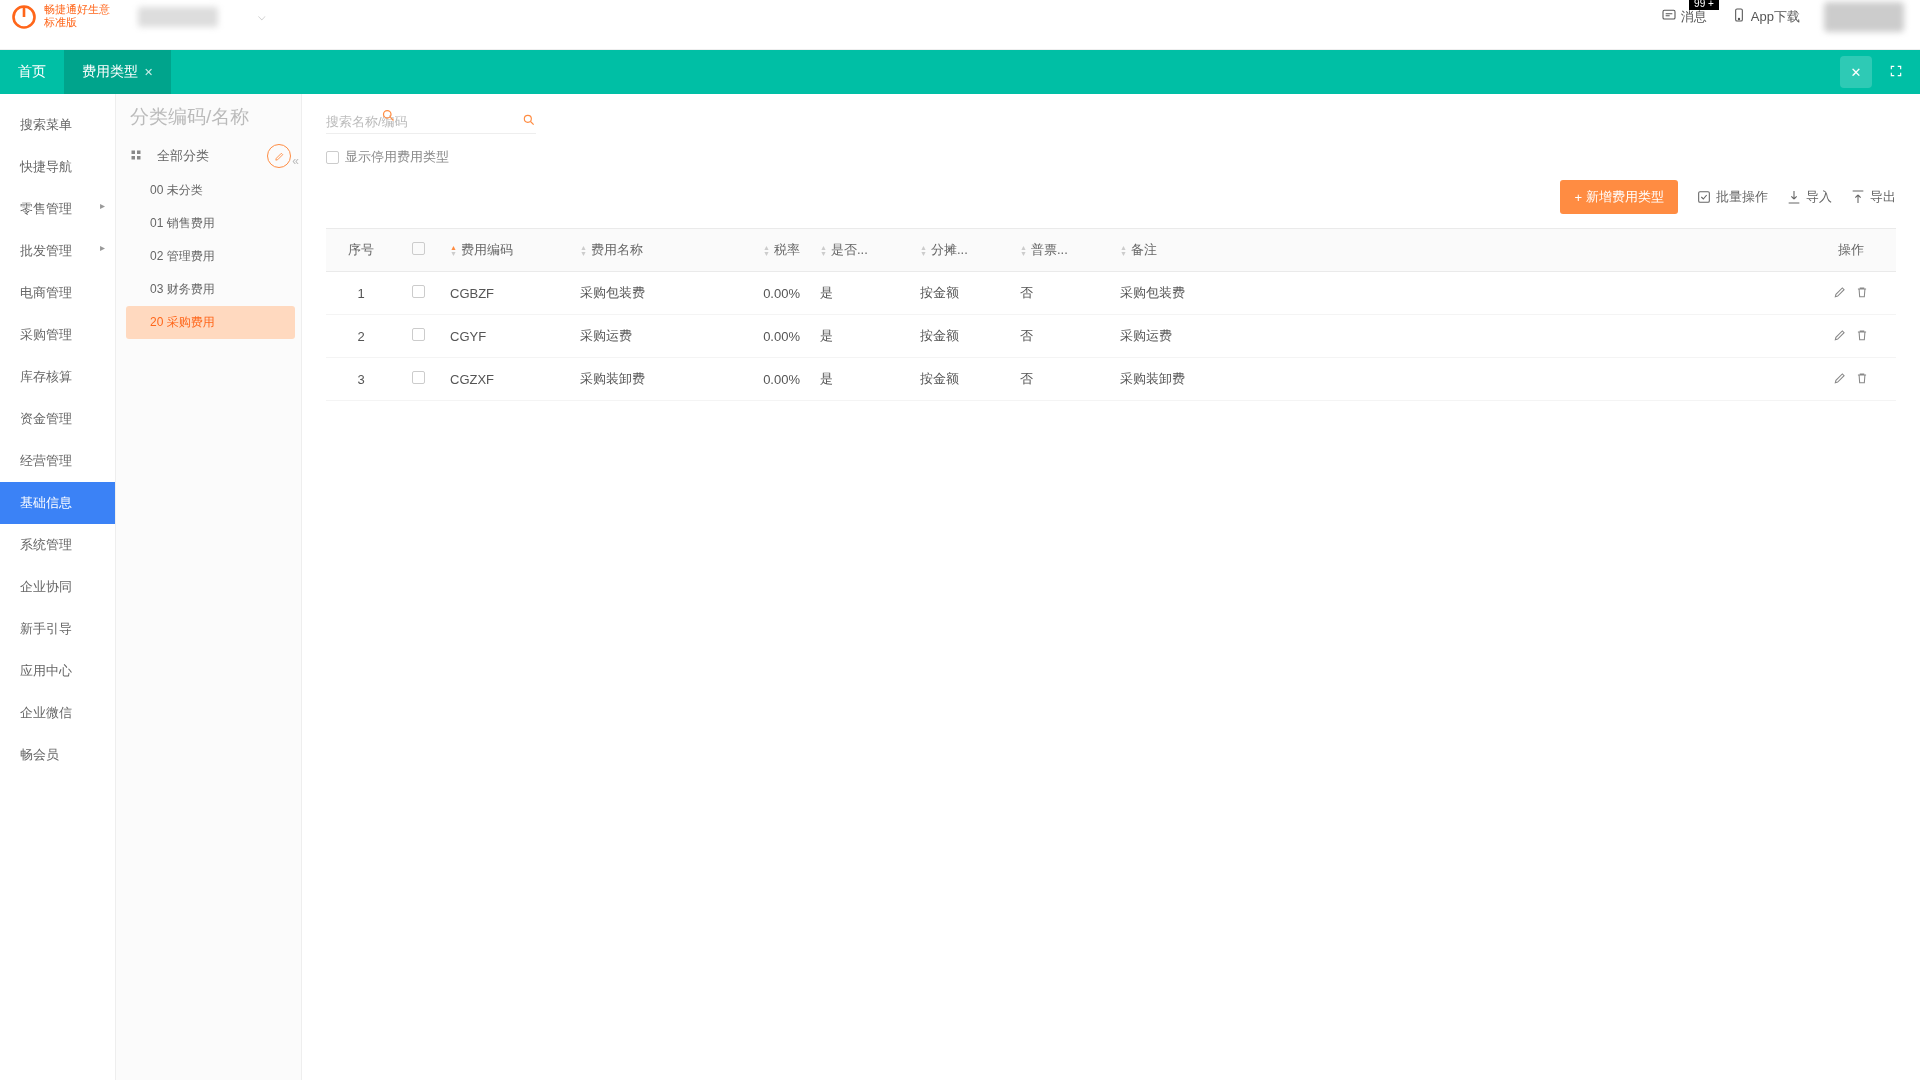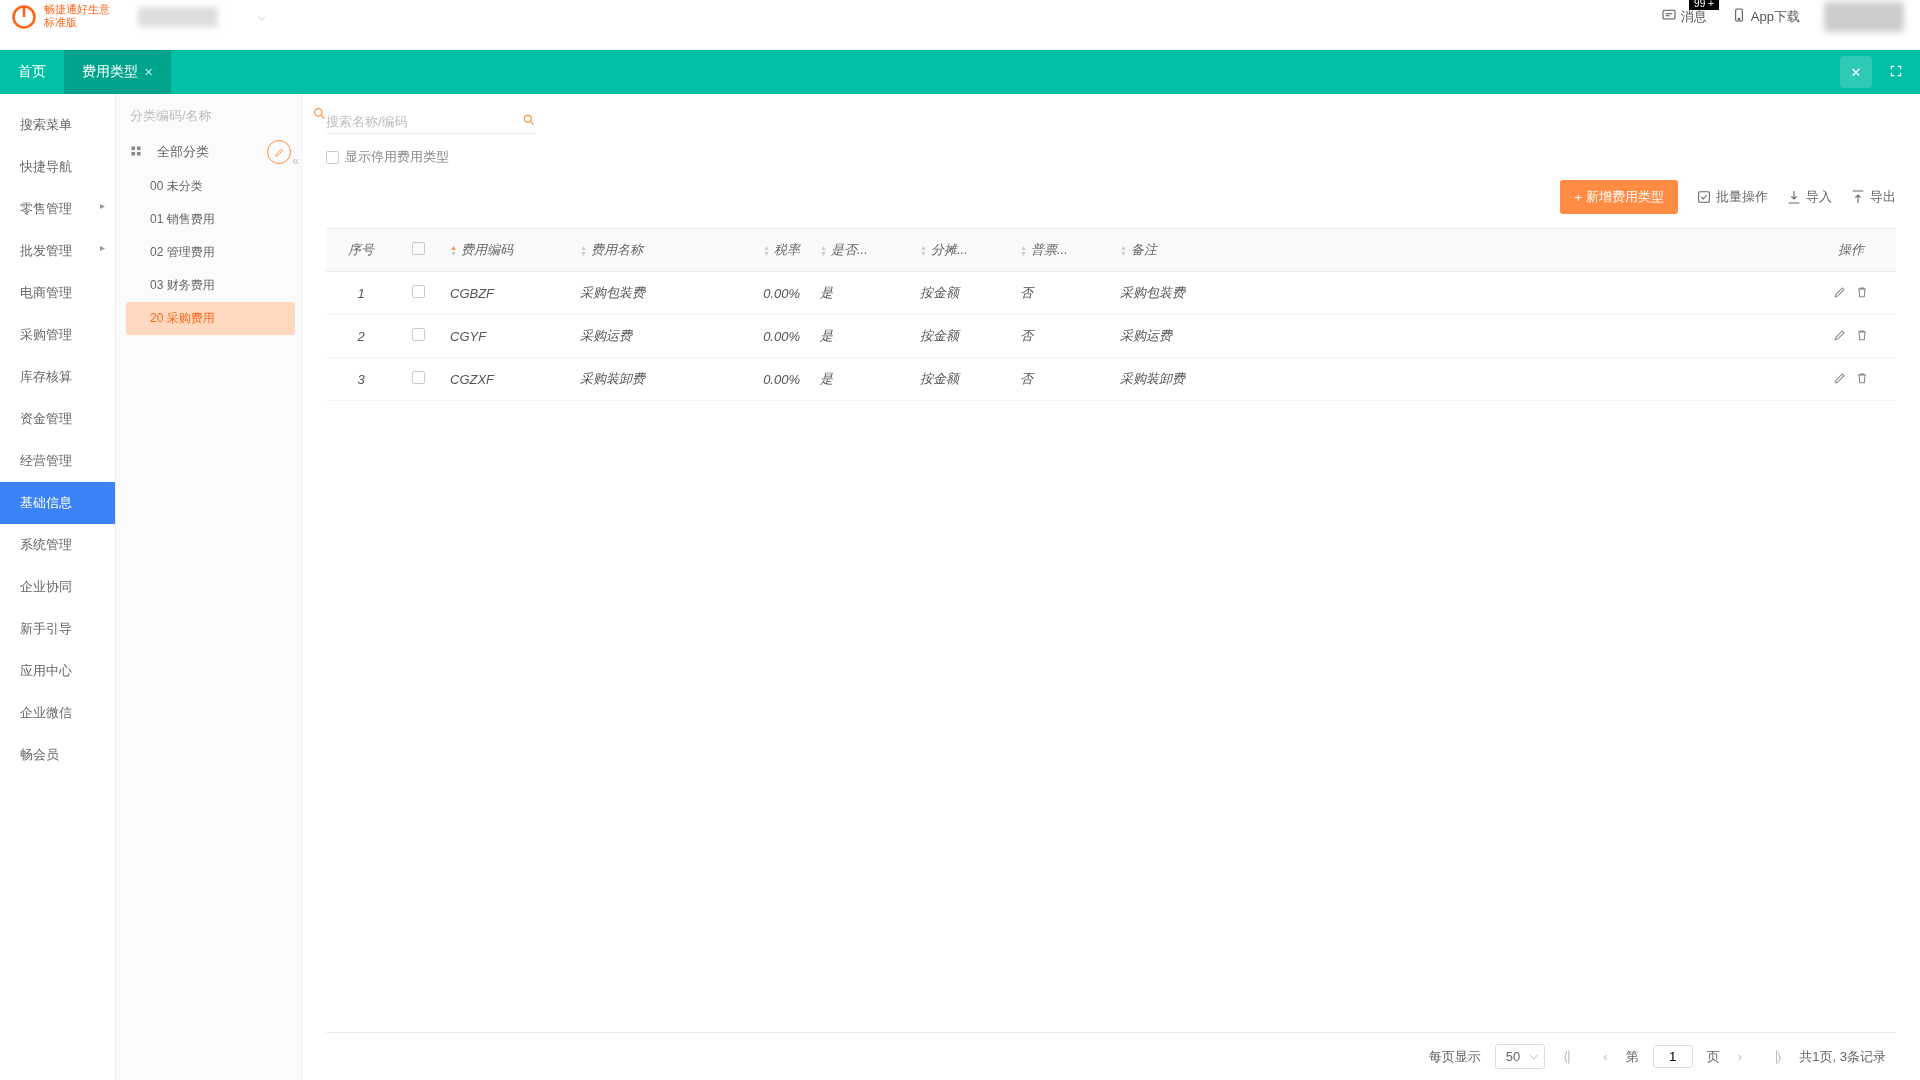--- a/index.html
+++ b/index.html
@@ -33,21 +33,21 @@
 
 .layout { display: flex; height: calc(100% - 94px); }
 .sidebar { width: 116px; border-right: 1px solid #eee; padding-top: 10px; overflow-y: auto; }
 .sb-item { padding: 12px 10px 12px 20px; font-size: 13px; color: #666; cursor: pointer; display: flex; justify-content: space-between; }
 .sb-item.active { background: #3b82f6; color: #fff; }
 .sb-caret { font-size: 9px; color: #999; }
 
 
 .catpanel { width: 186px; background: #fbfbfb; border-right: 1px solid #eee; padding: 10px 6px 10px 10px; position: relative; }
 .cat-search-row { display: flex; align-items: center; gap: 6px; padding: 2px 4px 10px 4px; }
-.cat-search { flex: 1; border: none; background: transparent; outline: none; font-size: 13px; color: #4d7c0f; }
+.cat-search { flex: 1; border: none; background: transparent; outline: none; font-size: 19px; color: #4d7c0f; }
 .cat-search::placeholder { color: #bbb; }
 .search-icon-o { color: #ff8c42; font-size: 15px; cursor: pointer; }
 .cat-head { display: flex; align-items: center; gap: 15px; padding: 6px 4px; font-size: 13px; color: #666; }
 .cat-edit { margin-left: auto; width: 24px; height: 24px; border: 1px solid #ff8c42; color: #ff8c42; border-radius: 50%; display: flex; align-items: center; justify-content: center; font-size: 12px; cursor: pointer; }
 .collapse-caret { position: absolute; right: 2px; top: 60px; color: #bbb; font-size: 12px; cursor: pointer; }
 .cat-item { padding: 8px 8px 8px 24px; font-size: 12px; color: #666; cursor: pointer; border-radius: 3px; }
 .cat-item.active { background: #ffd9bf; color: #ff661a; }
 
 
 .content { flex: 1; display: flex; flex-direction: column; padding: 16px 24px 0 24px; }
@@ -56,21 +56,21 @@
 .tb-search { flex: 1; border: none; outline: none; font-size: 13px; padding: 4px 0; }
 .tb-search::placeholder { color: #bbb; }
 .search-icon { color: #ff8c42; font-size: 14px; cursor: pointer; }
 .chk { width: 13px; height: 13px; border: 1px solid #ccc; border-radius: 2px; display: inline-block; cursor: pointer; }
 .tb-chk-label { color: #888; font-size: 13px; display: flex; align-items: center; gap: 6px; cursor: pointer; }
 .toolbar-right { margin-left: auto; display: flex; align-items: center; gap: 18px; }
 .btn-primary { background: #ff8c42; color: #fff; border: none; padding: 8px 14px; font-size: 13px; border-radius: 3px; cursor: pointer; display: flex; align-items: center; gap: 4px; }
 .link-btn { color: #666; font-size: 13px; cursor: pointer; display: flex; align-items: center; gap: 4px; }
 
 
-.table-wrap { flex: 1; overflow: auto; border-top: 1px solid #eaeaea; font-style: italic; }
+.table-wrap { flex: 1; overflow: auto; border-top: 1px solid #eaeaea; }
 table { width: 100%; border-collapse: collapse; font-size: 13px; }
 th { background: #fafafa; text-align: left; font-weight: 500; color: #666; padding: 12px 10px; border-bottom: 1px solid #eaeaea; position: relative; }
 th .sort { display: inline-flex; flex-direction: column; font-size: 7px; line-height: 6px; color: #ccc; margin-right: 4px; vertical-align: middle; }
 th .sort.asc .up { color: #ff8c42; }
 td { padding: 12px 10px; border-bottom: 1px solid #f4f4f4; color: #555; }
 td.center, th.center { text-align: center; }
 td.right, th.right { text-align: right; }
 .op-col { width: 90px; text-align: center; }
 .row-icon { color: #999; cursor: pointer; margin: 0 4px; font-size: 14px; }
 
@@ -369,27 +369,15 @@
               <td class="op-col"><span class="row-icon"><svg width="14" height="14" viewBox="0 0 24 24" fill="none" stroke="#888" stroke-width="1.8">
                     <path d="M4 20l4-1 11-11-3-3L5 16l-1 4z"></path>
                   </svg></span><span class="row-icon"><svg width="14" height="14" viewBox="0 0 24 24" fill="none" stroke="#888" stroke-width="1.8">
                     <path d="M5 7h14M9 7V5h6v2M7 7l1 13h8l1-13"></path>
                   </svg></span></td>
             </tr>
           </tbody>
       </table>
     </div>
 
-    <div class="pager">
-      <span>每页显示</span>
-      <span class="pg-select"><span>50</span></span>
-      <span class="pg-btn">⟨⎸</span>
-      <span class="pg-btn">‹</span>
-      <span>第</span>
-      <input class="pg-input" value="1" style="">
-      <span>页</span>
-      <span class="pg-btn">›</span>
-      <span class="pg-btn">⎹⟩</span>
-      <span>共1页, 3条记录</span>
-    </div>
   </div>
 
 </div>
 
 </body></html>

